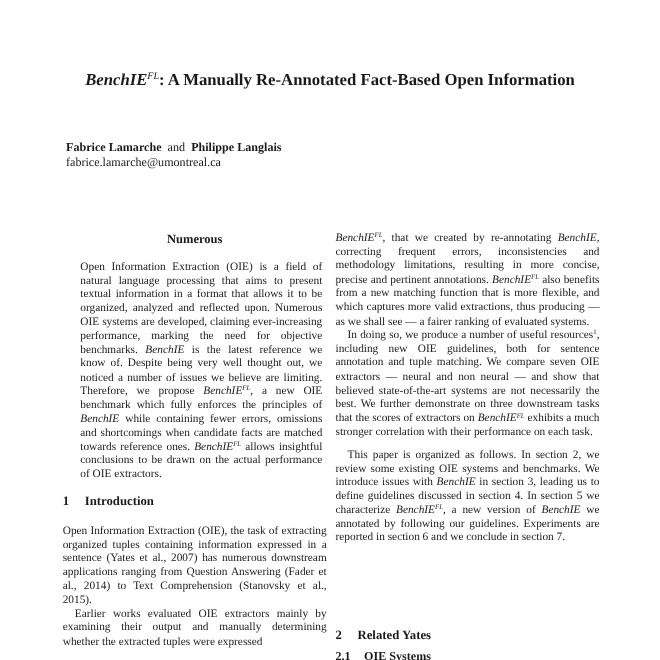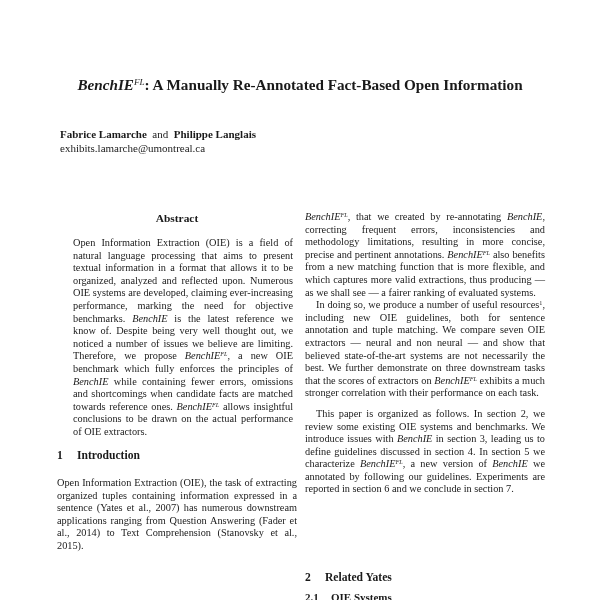--- a/index.html
+++ b/index.html
@@ -1,18 +1,18 @@
 <!DOCTYPE html>
 <html><head>
 <meta charset="utf-8">
 <style>
   html, body { margin: 0; padding: 0; background: #ffffff; }
   body { width: 600px; height: 600px; overflow: hidden; position: relative;
          font-family: "Liberation Serif", "DejaVu Serif", serif; color: #1a1a1a; }
-  .title { position: absolute; left: 60px; width: 480px; top: 76px; text-align: center;
+  .title { position: absolute; left: 60px; width: 480px; top: 64px; text-align: center;
            font-weight: bold; font-size: 15.2px; line-height: 18px; }
   .title i { font-style: italic; }
   sup { font-size: 0.6em; vertical-align: 0.55em; line-height: 0; font-style: italic; font-weight: normal; }
   .authors { position: absolute; left: 60px; width: 480px; top: 128px; text-align: left;
              font-size: 11px; line-height: 13.5px; }
   .authors b { font-weight: bold; }
   .col { position: absolute; font-size: 10.3px; line-height: 12.6px; text-align: justify; }
   .col-left { left: 73px; width: 220px; }
   .col-left-wide { left: 57px; width: 240px; }
   .col-right { left: 305px; width: 240px; }
@@ -31,35 +31,36 @@
 <div class="title">
   <div><i>BenchIE</i><sup>FL</sup><span>: A Manually Re-Annotated Fact-Based Open Information</span></div>
 </div>
 
 <div class="authors">
   <div>
     <b>Fabrice Lamarche</b>
     &nbsp;<span>and</span>&nbsp;
     <b>Philippe Langlais</b>
   </div>
-  <div>exhibits.lamarche@umontreal.ca</div>
+  <div>fabrice.lamarche@umontreal.ca</div>
 </div>
 
-<div class="abstract-h">Abstract</div>
+<div class="abstract-h">Numerous</div>
 
 <div class="col col-left" style="top:237px;">
   <p><span>Open Information Extraction (OIE) is a field of natural language processing that aims to present textual information in a format that allows it to be organized, analyzed and reflected upon. Numerous OIE systems are developed, claiming ever-increasing performance, marking the need for objective benchmarks. </span><i>BenchIE</i><span> is the latest reference we know of. Despite being very well thought out, we noticed a number of issues we believe are limiting. Therefore, we propose </span><i>BenchIE</i><sup>FL</sup><span>, a new OIE benchmark which fully enforces the principles of </span><i>BenchIE</i><span> while containing fewer errors, omissions and shortcomings when candidate facts are matched towards reference ones. </span><i>BenchIE</i><sup>FL</sup><span> allows insightful conclusions to be drawn on the actual performance of OIE extractors.</span></p>
 </div>
 
 <div class="sec-h" style="left:57px; top:449px;">
   <span class="num">1</span><span>Introduction</span>
 </div>
 
 <div class="col col-left-wide" style="top:477px;">
   <p>Open Information Extraction (OIE), the task of extracting organized tuples containing information expressed in a sentence (Yates et al., 2007) has numerous downstream applications ranging from Question Answering (Fader et al., 2014) to Text Comprehension (Stanovsky et al., 2015).</p>
+  <p class="indent">Earlier works evaluated OIE extractors mainly by examining their output and manually determining whether the extracted tuples were expressed</p>
 </div>
 
 <div class="col col-right" style="top:211px;">
   <p><i>BenchIE</i><sup>FL</sup><span>, that we created by re-annotating </span><i>BenchIE</i><span>, correcting frequent errors, inconsistencies and methodology limitations, resulting in more concise, precise and pertinent annotations. </span><i>BenchIE</i><sup>FL</sup><span> also benefits from a new matching function that is more flexible, and which captures more valid extractions, thus producing — as we shall see — a fairer ranking of evaluated systems.</span></p>
   <p class="indent"><span>In doing so, we produce a number of useful resources</span><sup style="font-style:normal">1</sup><span>, including new OIE guidelines, both for sentence annotation and tuple matching. We compare seven OIE extractors — neural and non neural — and show that believed state-of-the-art systems are not necessarily the best. We further demonstrate on three downstream tasks that the scores of extractors on </span><i>BenchIE</i><sup>FL</sup><span> exhibits a much stronger correlation with their performance on each task.</span></p>
   <p class="indent" style="margin-top:8px;"><span>This paper is organized as follows. In section 2, we review some existing OIE systems and benchmarks. We introduce issues with </span><i>BenchIE</i><span> in section 3, leading us to define guidelines discussed in section 4. In section 5 we characterize </span><i>BenchIE</i><sup>FL</sup><span>, a new version of </span><i>BenchIE</i><span> we annotated by following our guidelines. Experiments are reported in section 6 and we conclude in section 7.</span></p>
 </div>
 
 <div class="sec-h" style="left:305px; top:571px;">
   <span class="num">2</span><span>Related Yates</span>

